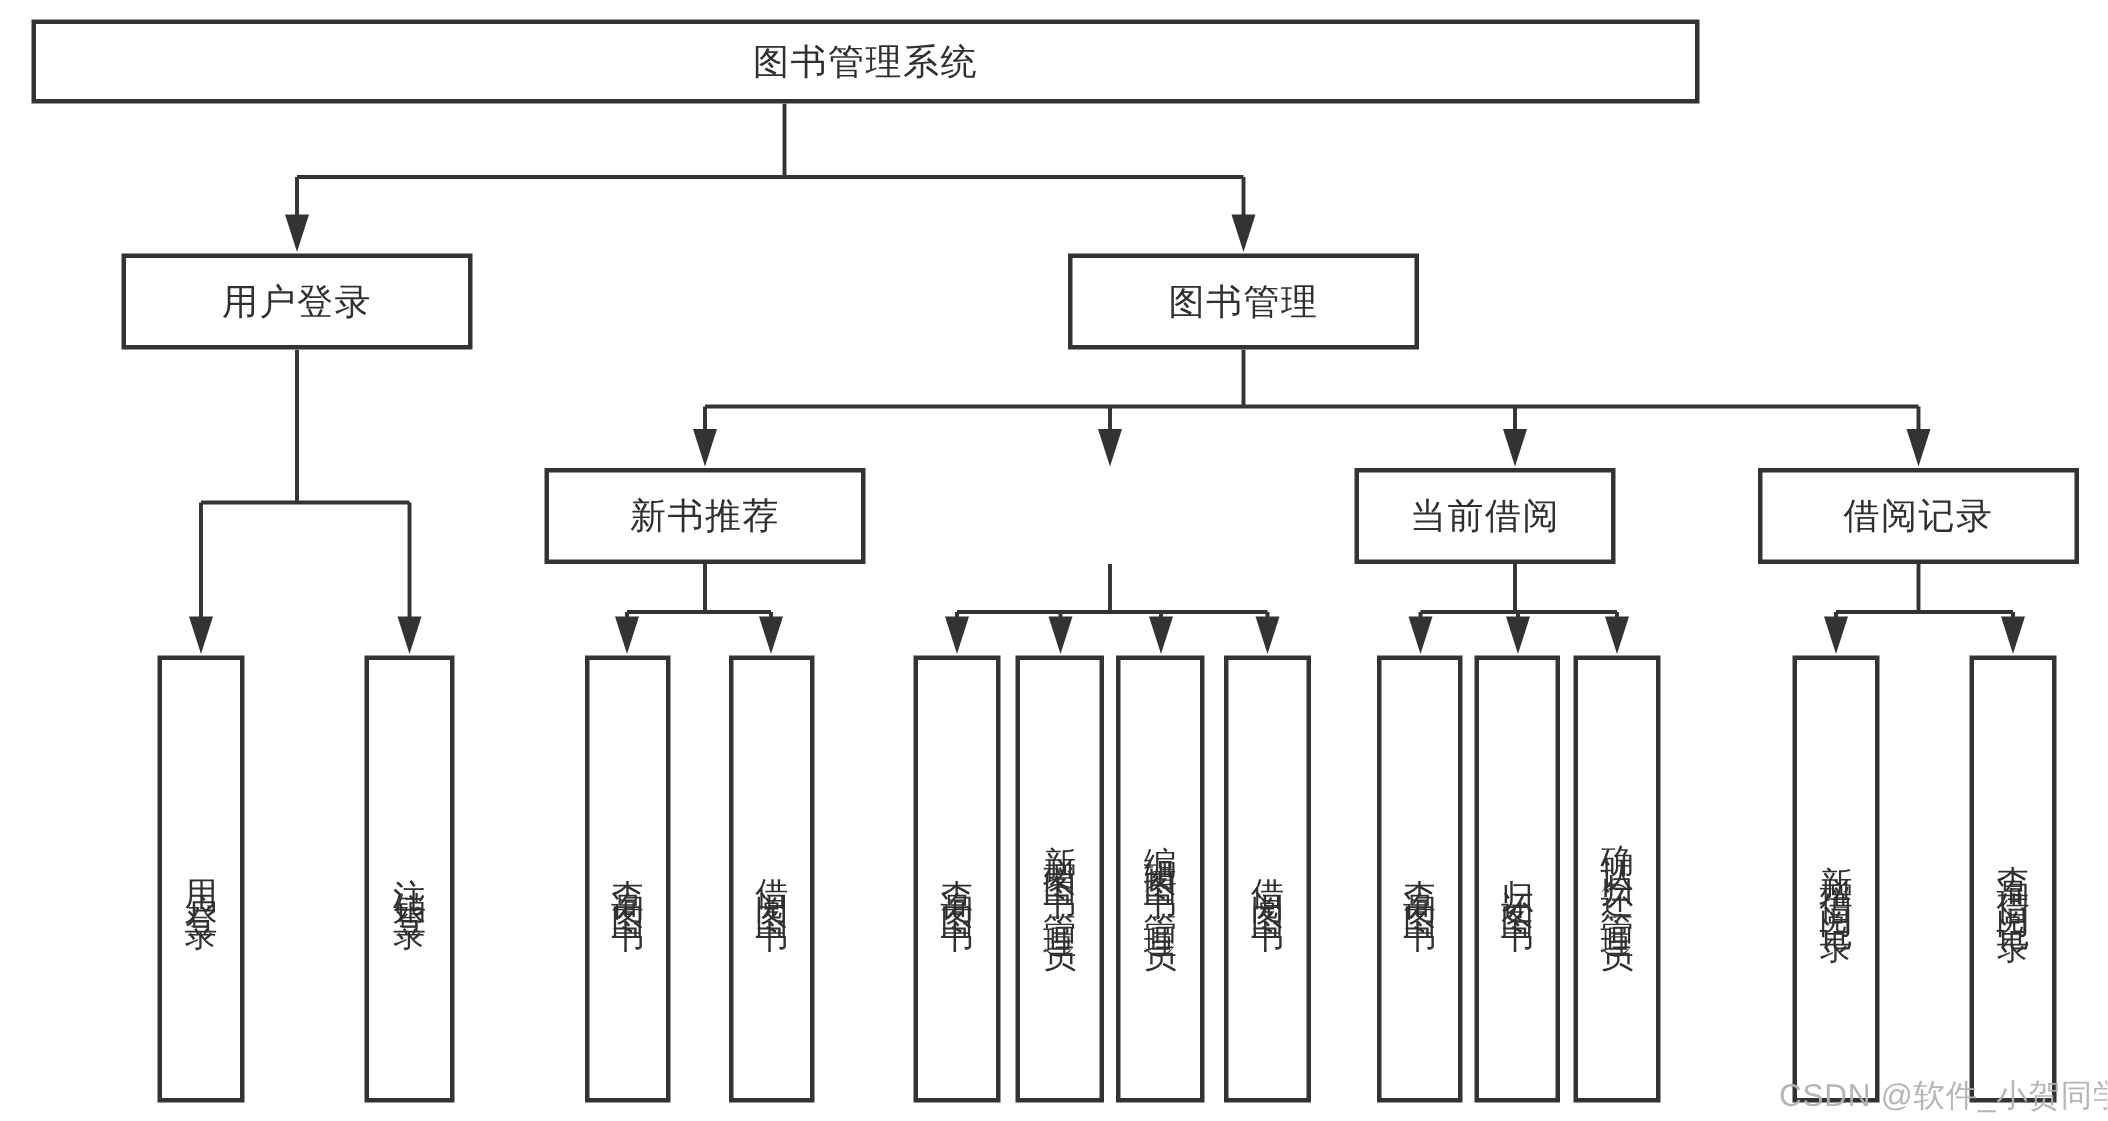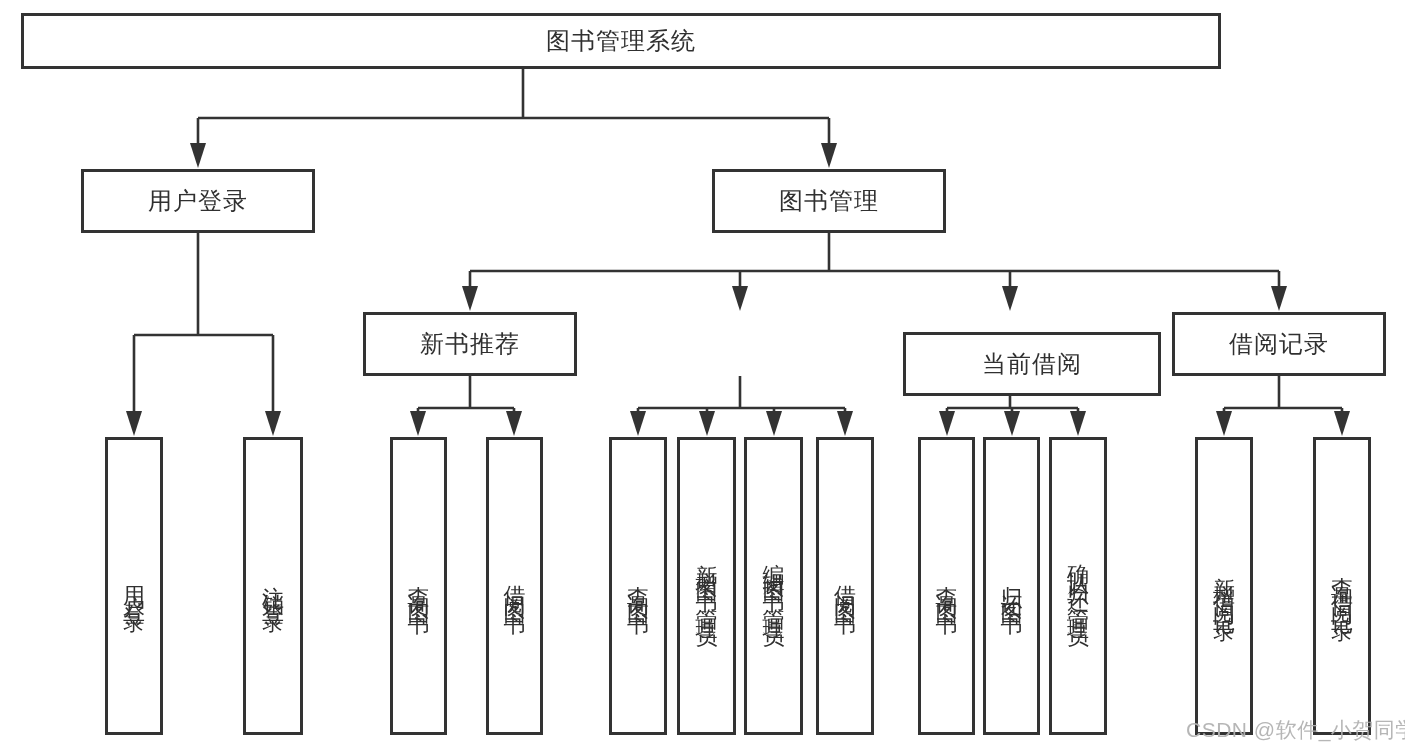--- a/index.html
+++ b/index.html
@@ -87,35 +87,35 @@
 
       <polygon points="939,411 955,411 947,436"></polygon>
       <polygon points="1004,411 1020,411 1012,436"></polygon>
       <polygon points="1070,411 1086,411 1078,436"></polygon>
 
       <polygon points="1216,411 1232,411 1224,436"></polygon>
       <polygon points="1334,411 1350,411 1342,436"></polygon>
     </g>
   </svg>
 
-  <div class="box hlabel" style="left:21px;top:13px;width:1200px;height:56px;">
+  <div class="box hlabel" style="left:21px;top:13px;width:1112px;height:56px;">
     <span>图书管理系统</span>
   </div>
 
   <div class="box hlabel" style="left:81px;top:169px;width:234px;height:64px;">
     <span>用户登录</span>
   </div>
   <div class="box hlabel" style="left:363px;top:312px;width:214px;height:64px;">
     <span>新书推荐</span>
   </div>
 
   <div class="box hlabel" style="left:712px;top:169px;width:234px;height:64px;">
     <span>图书管理</span>
   </div>
-  <div class="box hlabel" style="left:903px;top:312px;width:258px;height:64px;margin-top:20px;">
+  <div class="box hlabel" style="left:903px;top:312px;width:174px;height:64px;">
     <span>当前借阅</span>
   </div>
   <div class="box hlabel" style="left:1172px;top:312px;width:214px;height:64px;">
     <span>借阅记录</span>
   </div>
 
   <div class="box leaf" style="left:105px;top:437px;width:58px;height:298px;">
     <span class="vtext">用户登录</span>
   </div>
   <div class="box leaf" style="left:243px;top:437px;width:60px;height:298px;">

